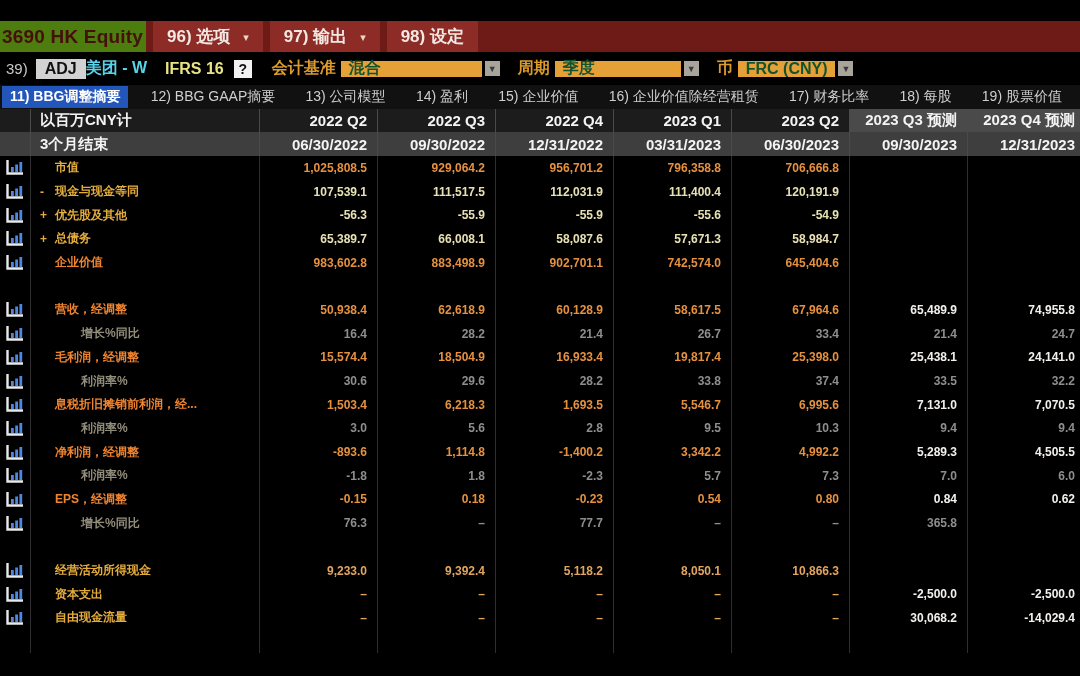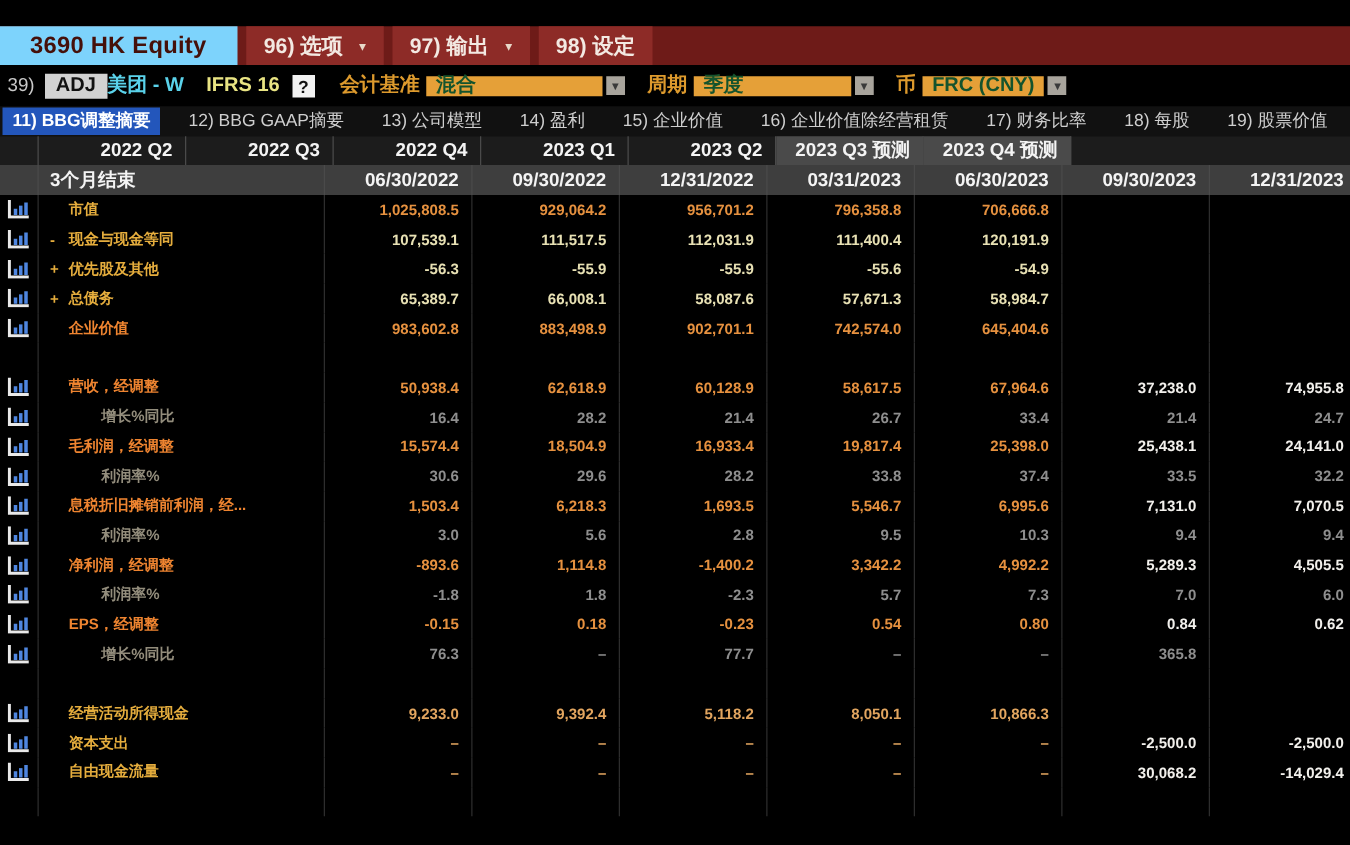--- a/index.html
+++ b/index.html
@@ -1,22 +1,22 @@
 <!DOCTYPE html>
 <html><head>
 <meta charset="utf-8">
 <style>
   html,body{margin:0;padding:0;background:#000;}
   .screen{position:relative;width:1080px;height:676px;background:#000;overflow:hidden;
     font-family:"Liberation Sans","DejaVu Sans",sans-serif;-webkit-font-smoothing:antialiased;}
   
   .top-black{height:21px;background:#000;}
   .titlebar{height:31px;background:#6e1b18;display:flex;align-items:stretch;}
-  .ticker{background:#7dd3fc;color:#45100a;font-size:19px;font-weight:bold;
-    display:flex;align-items:center;padding:0 24px;min-width:142px;letter-spacing:.2px;}
+  .ticker{background:#4d7c0f;color:#45100a;font-size:19px;font-weight:bold;
+    display:flex;align-items:center;padding:0 2px;min-width:142px;letter-spacing:.2px;}
   .menu-btn{background:#8d2b27;color:#f3e9e2;font-size:17px;font-weight:bold;
     display:flex;align-items:center;gap:13px;padding:0 14px;margin-left:7px;cursor:default;}
   .menu-btn .arr{font-size:11px;color:#e8d8c8;margin-top:2px;}
   
   .toolbar{height:33px;background:#000;display:flex;align-items:center;font-size:16px;}
   .rownum{color:#c9c9c9;margin:0 8px 0 6px;font-size:15px;}
   .adj{background:#d2d2d2;color:#111;font-weight:bold;padding:1px 9px;font-size:16px;}
   .company{color:#5ad2ea;font-weight:bold;margin-right:18px;}
   .standard{color:#e9e483;font-weight:bold;margin-right:10px;}
   .help{background:#f2f2f2;color:#111;font-weight:bold;width:18px;height:18px;display:flex;
@@ -110,20 +110,21 @@
       <div class="stab">14) 盈利</div>
       <div class="stab">15) 企业价值</div>
       <div class="stab">16) 企业价值除经营租赁</div>
       <div class="stab">17) 财务比率</div>
       <div class="stab">18) 每股</div>
       <div class="stab">19) 股票价值</div>
     </div>
 
   <div class="hrowA">
     <div class="c-icon"></div>
+    <div class="c-label">以百万CNY计</div>
   <div class="c-val">2022 Q2</div>
       <div class="c-val">2022 Q3</div>
       <div class="c-val">2022 Q4</div>
       <div class="c-val">2023 Q1</div>
       <div class="c-val">2023 Q2</div>
       <div class="c-val fc">2023 Q3 预测</div>
       <div class="c-val fc">2023 Q4 预测</div>
     </div>
   <div class="hrowB">
     <div class="c-icon"></div>
@@ -265,21 +266,21 @@
         </div>
         <div class="c-label l-orange">
           <span class="pfx"></span>
           <span>营收，经调整</span>
         </div>
         <div class="c-val v-orange">50,938.4</div>
         <div class="c-val v-orange">62,618.9</div>
         <div class="c-val v-orange">60,128.9</div>
         <div class="c-val v-orange">58,617.5</div>
         <div class="c-val v-orange">67,964.6</div>
-        <div class="c-val v-white">37,238.0</div>
+        <div class="c-val v-white">65,489.9</div>
         <div class="c-val v-white">74,955.8</div>
       </div>
       <div class="trow">
         <div class="c-icon">
           <svg width="18" height="15" viewBox="0 0 18 15">
             <path d="M1.5 0 V13.5 H17" stroke="#e9e9e9" stroke-width="2.4" fill="none"></path>
             <rect x="5" y="7" width="2.8" height="5" fill="#4f86e0"></rect>
             <rect x="9.2" y="4.5" width="2.8" height="7.5" fill="#4f86e0"></rect>
             <rect x="13.4" y="2" width="2.8" height="10" fill="#4f86e0"></rect>
           </svg>

